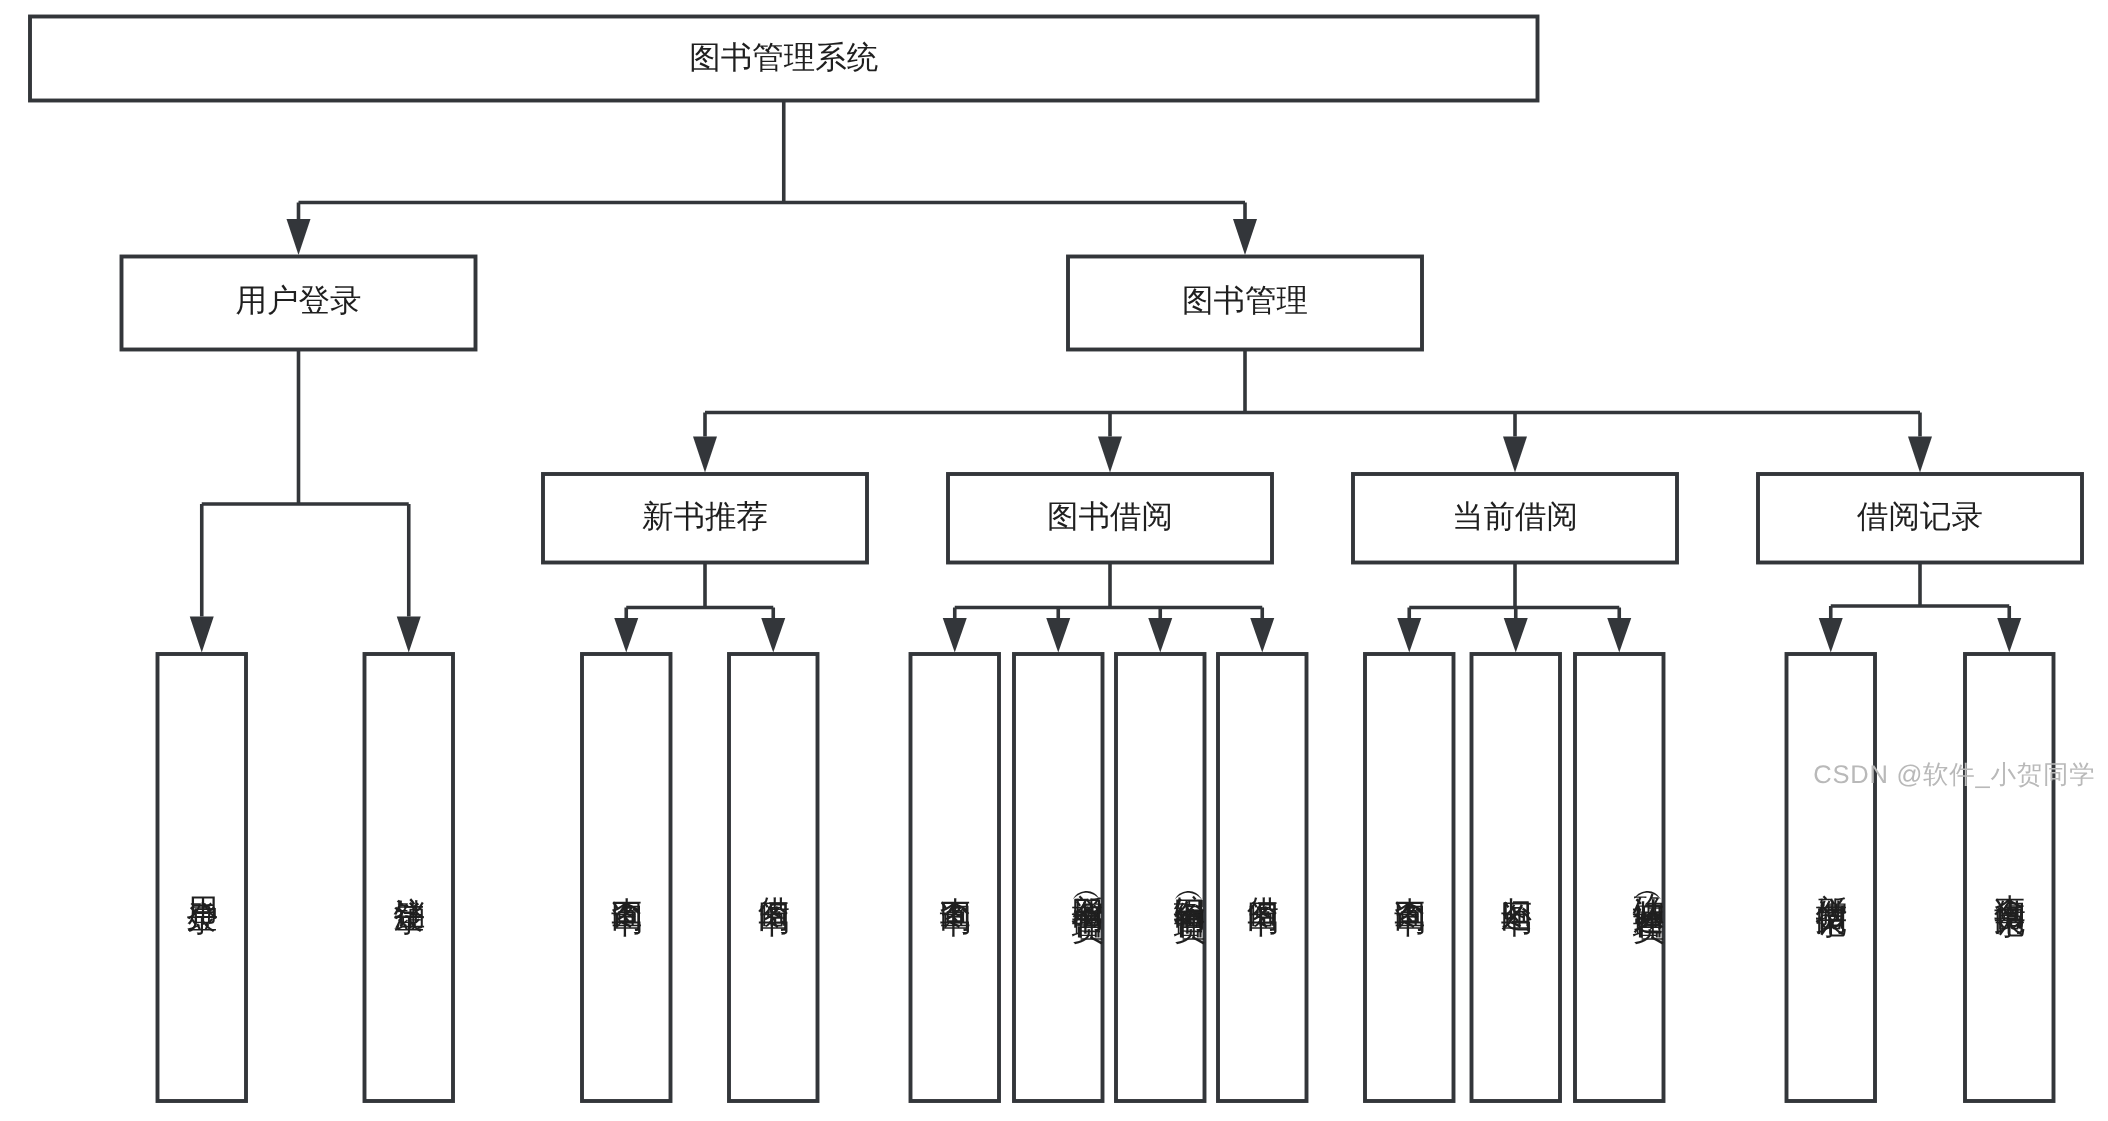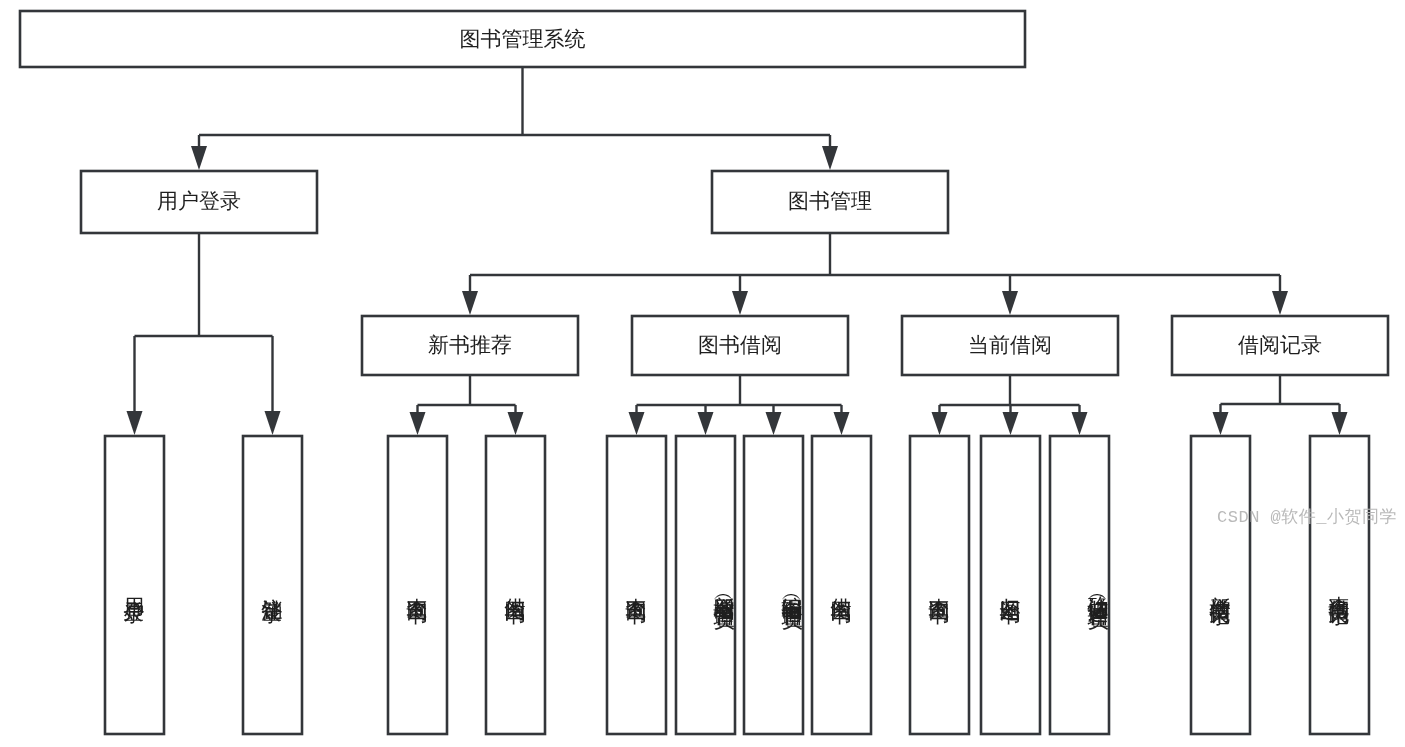--- a/index.html
+++ b/index.html
@@ -60,21 +60,21 @@
     display: flex;
     align-items: center;
     justify-content: center;
     white-space: nowrap;
     pointer-events: none;
   }
   .watermark {
     position: absolute;
     right: 8px;
     bottom: 4px;
-    font-family: Liberation Mono, monospace;
+    font-family: Liberation Sans, sans-serif;
     font-size: 17px;
     color: #b9b9b9;
     letter-spacing: 0.5px;
     white-space: nowrap;
   }
 </style>
 </head>
 <body>
 
 <div id="diagram-root">

